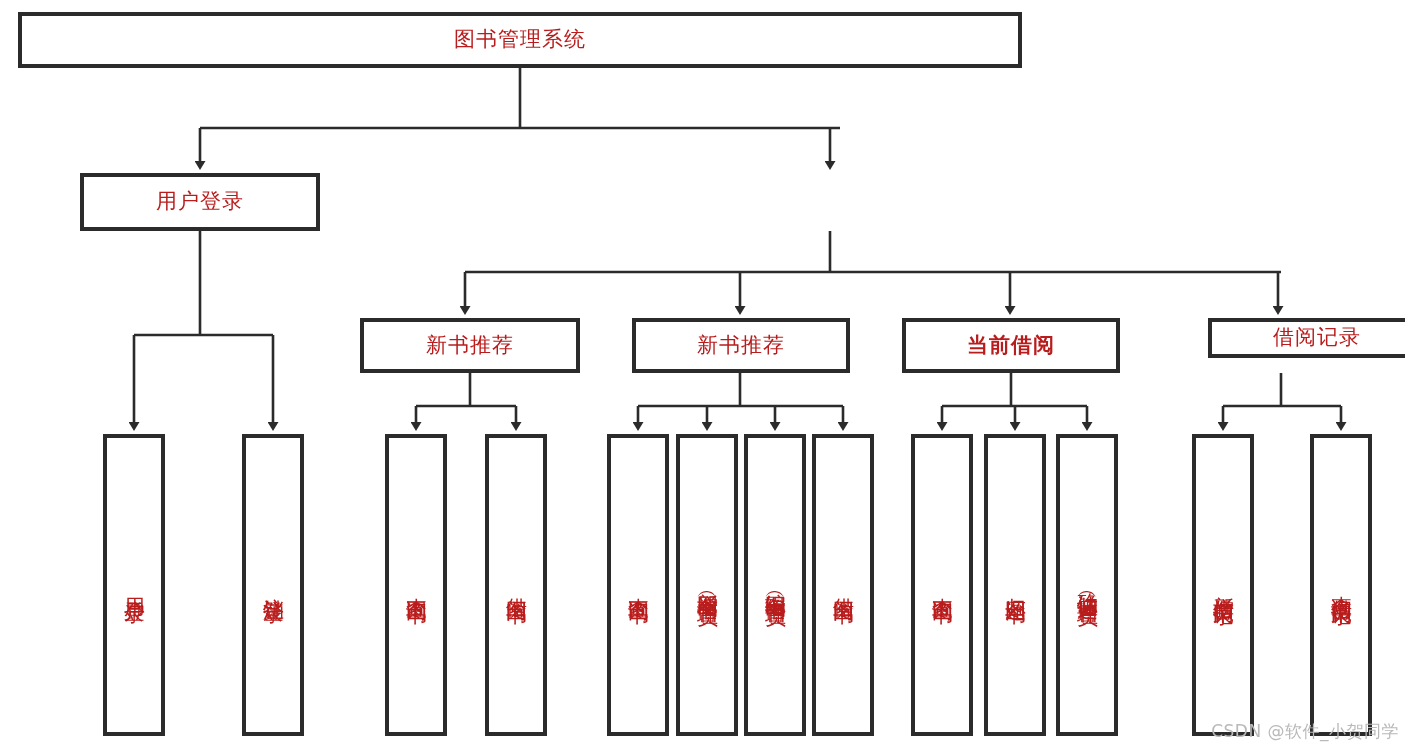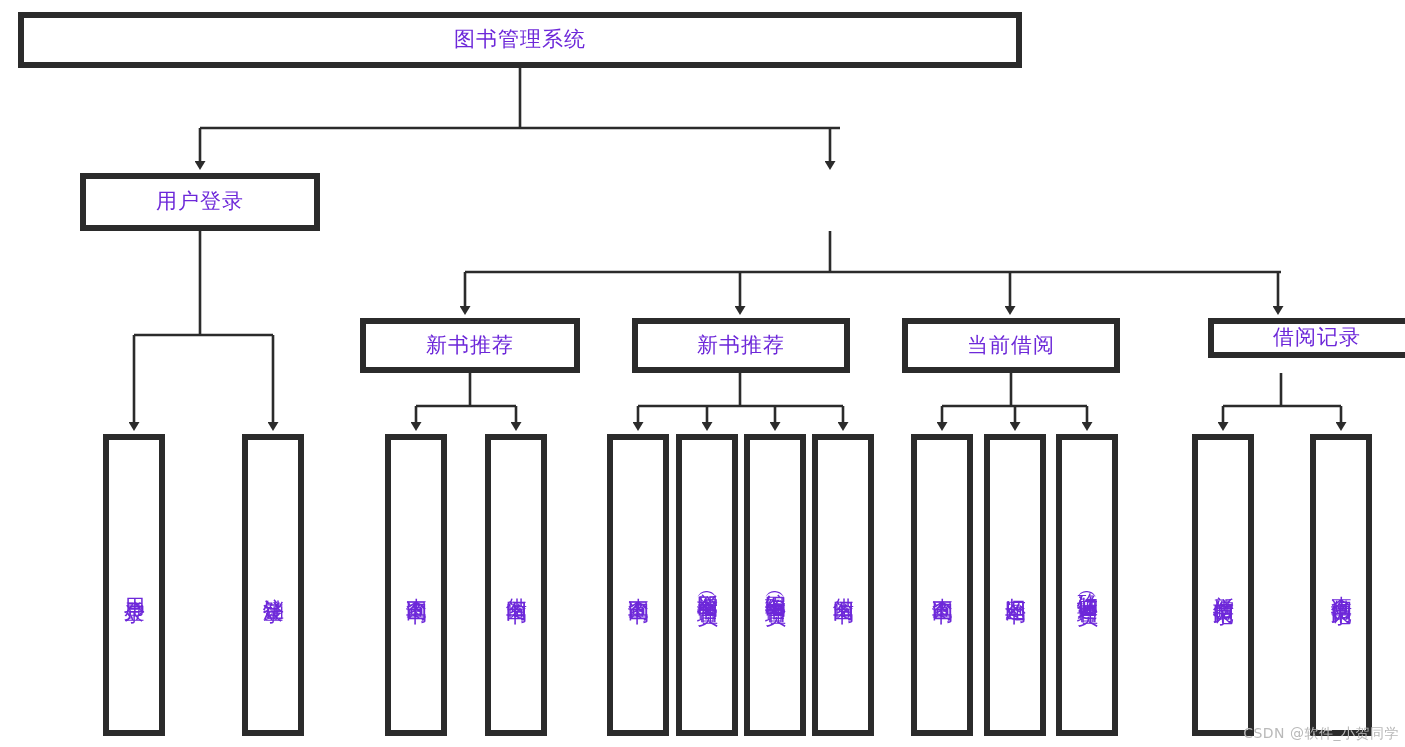--- a/index.html
+++ b/index.html
@@ -23,25 +23,25 @@
     left: 0;
     top: 0;
     width: 1405px;
     height: 747px;
     pointer-events: none;
   }
   .node {
     position: absolute;
     box-sizing: border-box;
     background: #ffffff;
-    border: 6px solid #a3a3a3;
+    border: 4px solid #a3a3a3;
     display: flex;
     align-items: center;
     justify-content: center;
-    color: #6d28d9;
+    color: #b91c1c;
   }
   .node-h {
     font-size: 21px;
     letter-spacing: 1px;
     line-height: 1.1;
     white-space: nowrap;
   }
   .node-v {
     font-size: 21px;
     letter-spacing: 2px;
@@ -52,21 +52,21 @@
   }
   .node-v .vlabel {
     writing-mode: vertical-rl;
     text-orientation: upright;
     display: block;
   }
   #watermark {
     position: absolute;
     right: 6px;
     bottom: 4px;
-    font-size: 14px;
+    font-size: 17px;
     color: #b9b9b9;
     letter-spacing: 0.5px;
     white-space: nowrap;
   }
 </style>
 </head>
 <body>
 
 <div id="canvas" style="background: rgb(255, 255, 255);">
 
@@ -119,21 +119,21 @@
       <path d="M1341,406 L1341,423" marker-end="url(#arrow)"></path>
     </g>
   </svg>
 
   <div class="node node-h" style="left: 18px; top: 12px; width: 1004px; height: 56px; border-color: rgb(43, 43, 43); background: rgb(255, 255, 255);">图书管理系统</div>
 
   <div class="node node-h" style="left: 80px; top: 173px; width: 240px; height: 58px; border-color: rgb(43, 43, 43); background: rgb(255, 255, 255);">用户登录</div>
 
   <div class="node node-h" style="left: 360px; top: 318px; width: 220px; height: 55px; border-color: rgb(43, 43, 43); background: rgb(255, 255, 255);">新书推荐</div>
   <div class="node node-h" style="left: 632px; top: 318px; width: 218px; height: 55px; border-color: rgb(43, 43, 43); background: rgb(255, 255, 255);">新书推荐</div>
-  <div class="node node-h" style="left: 902px; top: 318px; width: 218px; height: 55px; border-color: rgb(43, 43, 43); background: rgb(255, 255, 255);">当前借阅</div>
+  <div class="node node-h" style="left: 902px; top: 318px; width: 218px; height: 55px; border-color: rgb(43, 43, 43); background: rgb(255, 255, 255); font-weight: bold;">当前借阅</div>
   <div class="node node-h" style="left: 1208px; top: 318px; width: 218px; height: 40px; border-color: rgb(43, 43, 43); background: rgb(255, 255, 255);">借阅记录</div>
 
   <div class="node node-v" style="left: 103px; top: 434px; width: 62px; height: 302px; border-color: rgb(43, 43, 43); background: rgb(255, 255, 255);">
       <span class="vlabel">用户登录</span>
     </div>
   <div class="node node-v" style="left: 242px; top: 434px; width: 62px; height: 302px; border-color: rgb(43, 43, 43); background: rgb(255, 255, 255);">
       <span class="vlabel">注销登录</span>
     </div>
   <div class="node node-v" style="left: 385px; top: 434px; width: 62px; height: 302px; border-color: rgb(43, 43, 43); background: rgb(255, 255, 255);">
       <span class="vlabel">查询图书</span>

